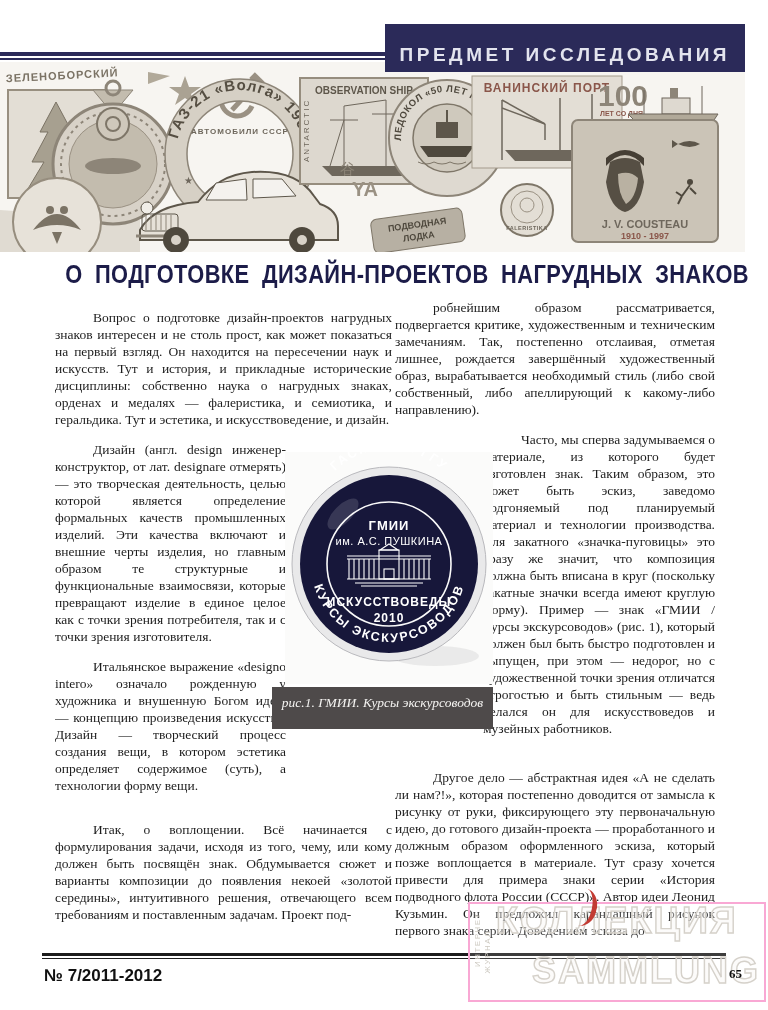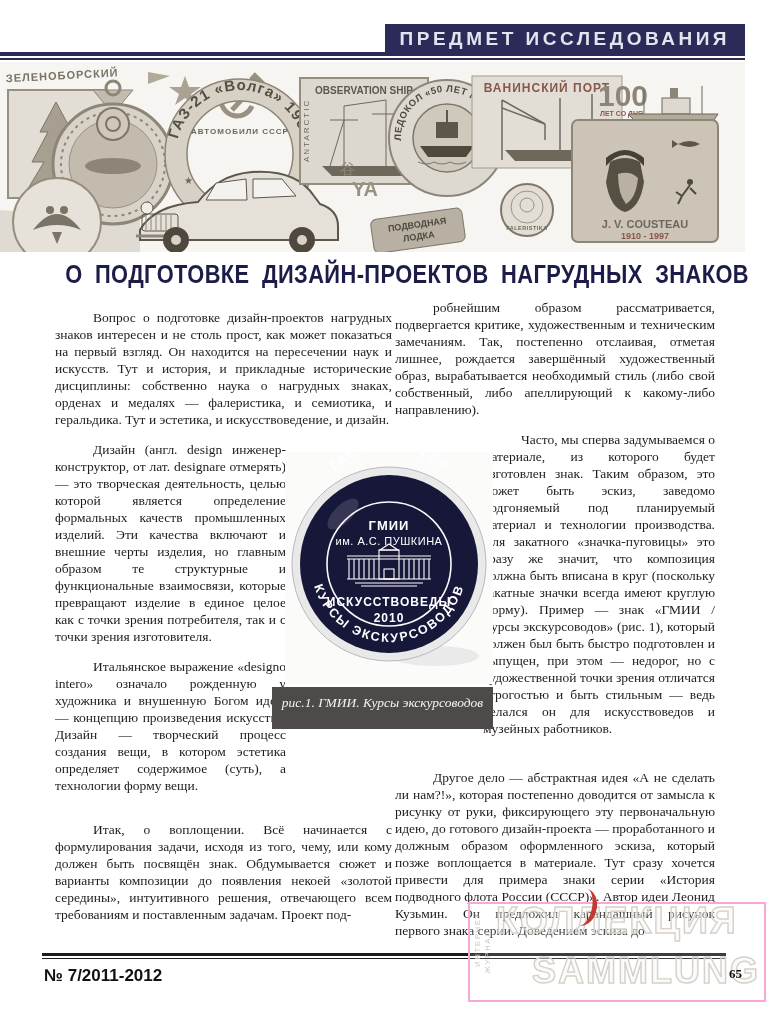--- a/index.html
+++ b/index.html
@@ -5,21 +5,21 @@
   html,body{margin:0;padding:0;}
   body{width:768px;height:1010px;position:relative;background:#ffffff;
        font-family:"Liberation Serif",serif;overflow:hidden;}
   .abs{position:absolute;}
 
   
   #header-rule{top:52px;left:0;width:745px;height:2px;
     border-top:4px solid #2b2a59;border-bottom:2px solid #2b2a59;z-index:2;}
   #header-label{top:24px;right:23px;background:#2b2a59;color:#e3e4ee;
     font-family:"Liberation Sans",sans-serif;font-weight:bold;font-size:19px;
-    letter-spacing:3.5px;padding:4px 15px 6px 15px;z-index:3;}
+    letter-spacing:3.5px;padding:20px 15px 6px 15px;z-index:3;}
 
   
   #collage{top:62px;left:0;width:745px;height:190px;}
   .ct{font-family:"Liberation Sans",sans-serif;font-weight:bold;}
   .ctn{font-family:"Liberation Sans",sans-serif;}
 
   
   #page-title{top:259px;left:0;width:744px;text-align:center;color:#1c1c49;
     font-family:"Liberation Sans",sans-serif;font-weight:bold;font-size:26px;}
   #page-title span{display:inline-block;transform:scaleX(.84);transform-origin:center;

